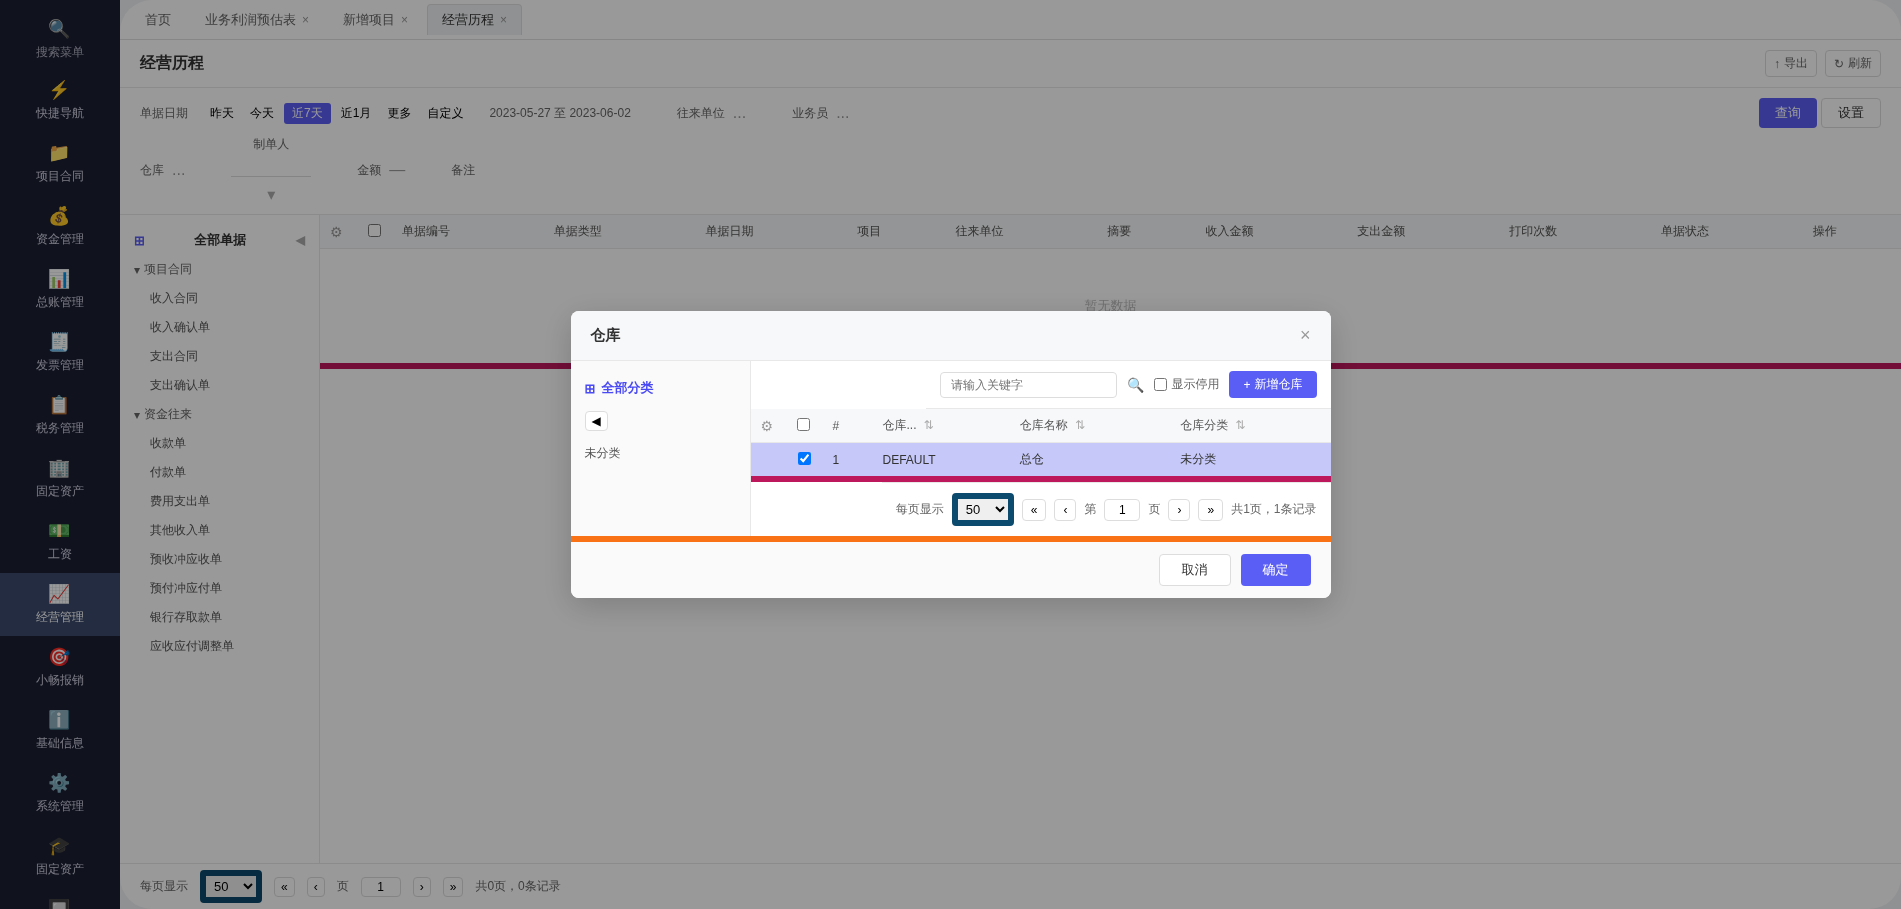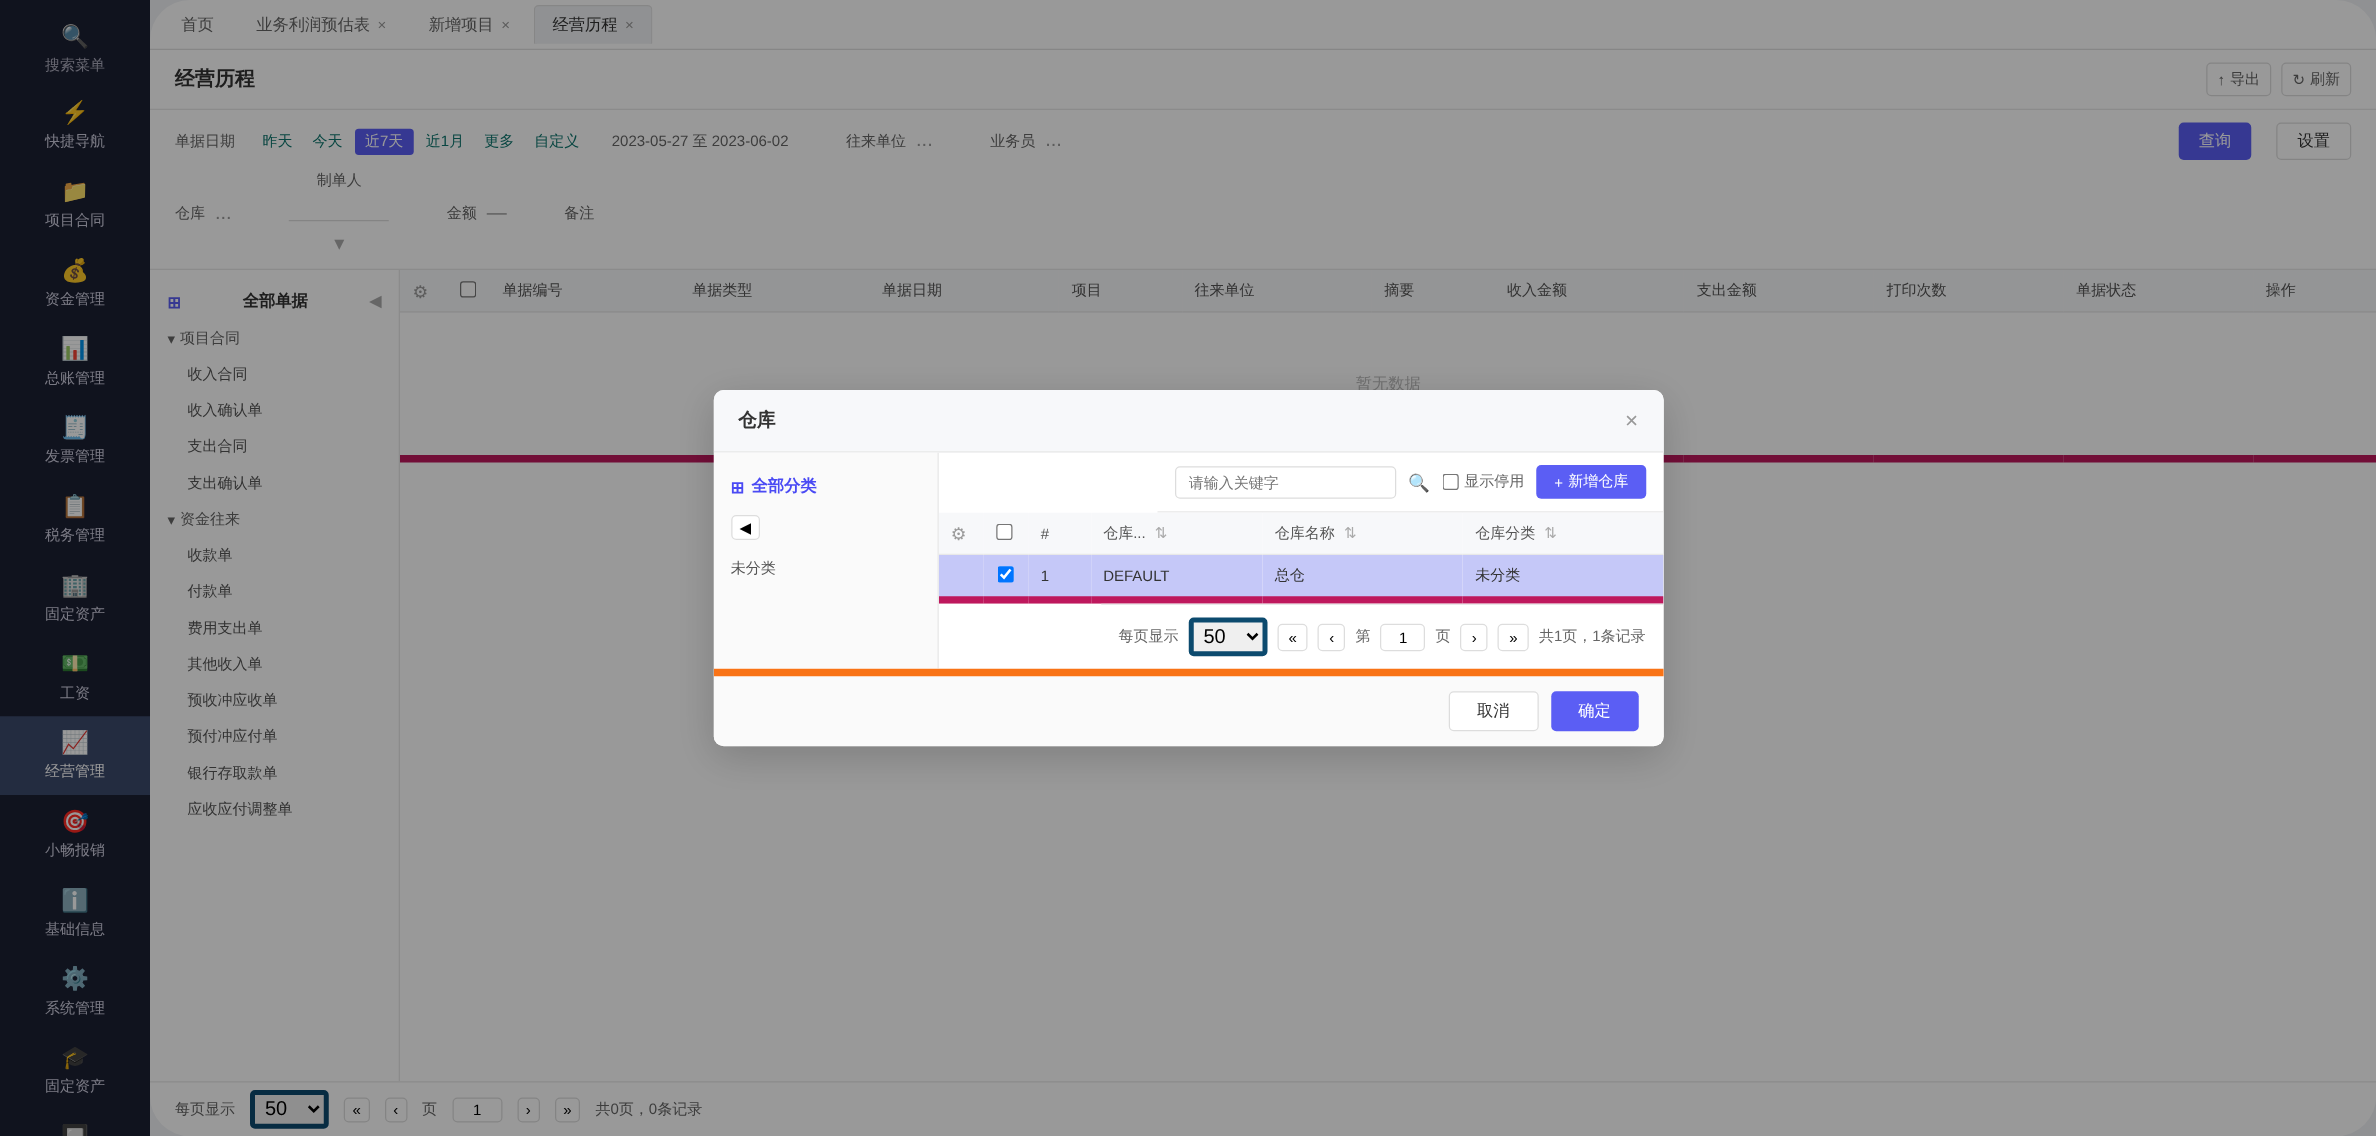--- a/index.html
+++ b/index.html
@@ -28,21 +28,21 @@
     .page-header { background: #fff; padding: 10px 20px; display: flex; align-items: center; justify-content: space-between; border-bottom: 1px solid #e8e8e8; }
     .page-title { font-size: 16px; font-weight: 600; color: #333; }
     .header-actions { display: flex; gap: 8px; }
     .btn-export, .btn-refresh { font-size: 12px; color: #666; cursor: pointer; padding: 4px 8px; border: 1px solid #ddd; border-radius: 4px; background: #fff; display: flex; align-items: center; gap: 4px; }
 
     
     .filter-area { background: #fff; padding: 10px 20px; border-bottom: 1px solid #e8e8e8; }
     .filter-row { display: flex; align-items: center; gap: 16px; margin-bottom: 8px; flex-wrap: wrap; }
     .filter-label { font-size: 12px; color: #666; white-space: nowrap; }
     .date-options { display: flex; gap: 4px; align-items: center; }
-    .date-btn { font-size: 12px; padding: 2px 6px; cursor: pointer; color: #0f766e; border-radius: 3px; }
+    .date-btn { font-size: 12px; padding: 2px 6px; cursor: pointer; color: #000000; border-radius: 3px; }
     .date-btn.active { background: #5b5ef4; color: #fff; padding: 2px 8px; }
     .date-range { font-size: 12px; color: #666; margin-left: 4px; }
     .filter-field { display: flex; align-items: center; gap: 8px; }
     .filter-dots { color: #999; font-size: 16px; cursor: pointer; }
     .action-btn-query { background: #5b5ef4; color: #fff; border: none; border-radius: 4px; padding: 5px 16px; font-size: 13px; cursor: pointer; }
     .action-btn-set { background: #fff; color: #333; border: 1px solid #ddd; border-radius: 4px; padding: 5px 16px; font-size: 13px; cursor: pointer; }
 
     
     .filter-row2 { display: flex; align-items: center; gap: 16px; }
 
@@ -53,21 +53,21 @@
     .list-sidebar { width: 200px; background: #fff; border-right: 1px solid #e8e8e8; padding: 10px 0; overflow-y: auto; flex-shrink: 0; }
     .list-sidebar-header { display: flex; align-items: center; justify-content: space-between; padding: 6px 14px; font-size: 13px; font-weight: 600; cursor: pointer; }
     .list-sidebar-item { padding: 6px 30px; font-size: 12px; color: #555; cursor: pointer; }
     .list-sidebar-group { padding: 6px 14px; font-size: 12px; color: #666; font-weight: 500; cursor: pointer; display: flex; align-items: center; gap: 4px; }
 
     
     .table-area { flex: 1; background: #fff; overflow: auto; }
 
     
     .bottom-bar { background: #fff; border-top: 1px solid #e8e8e8; padding: 6px 20px; display: flex; align-items: center; gap: 12px; font-size: 12px; color: #666; }
-    .page-size-select { border: 4px solid #0c4a6e; border-radius: 4px; padding: 2px 4px; font-size: 16px; }
+    .page-size-select { border: 6px solid #0c4a6e; border-radius: 4px; padding: 2px 4px; font-size: 13px; }
     .page-nav-btn { border: 1px solid #ddd; background: #fff; border-radius: 4px; padding: 2px 6px; cursor: pointer; font-size: 12px; }
     .page-input { border: 1px solid #ddd; border-radius: 4px; padding: 2px 4px; width: 40px; text-align: center; font-size: 12px; }
 
     
     .overlay { position: fixed; top: 0; left: 0; right: 0; bottom: 0; background: rgba(0,0,0,0.4); z-index: 100; display: flex; align-items: center; justify-content: center; }
 
     
     .modal { background: #fff; border-radius: 8px; width: 760px; max-height: 500px; box-shadow: 0 8px 32px rgba(0,0,0,0.18); display: flex; flex-direction: column; overflow: hidden; }
     .modal-header { display: flex; align-items: center; justify-content: space-between; padding: 14px 20px; border-bottom: 1px solid #e8e8e8; background: #f7f8fa; }
     .modal-title { font-size: 15px; font-weight: 600; color: #333; }
@@ -233,21 +233,21 @@
         </div>
         <span class="date-range">2023-05-27 至 2023-06-02</span>
         <div class="filter-field" style="margin-left:30px;">
           <span class="filter-label">往来单位</span>
           <span class="filter-dots">...</span>
         </div>
         <div class="filter-field" style="margin-left:30px;">
           <span class="filter-label">业务员</span>
           <span class="filter-dots">...</span>
         </div>
-        <div style="margin-left:auto;display:flex;gap:20px;">
+        <div style="margin-left:auto;display:flex;gap:4px;">
           <button class="action-btn-query">查询</button>
           <button class="action-btn-set">设置</button>
         </div>
       </div>
       <div class="filter-row2">
         <div class="filter-field">
           <span class="filter-label">仓库</span>
           <span class="filter-dots">...</span>
         </div>
         <div class="filter-field" style="margin-left:30px;flex-direction:column;">

